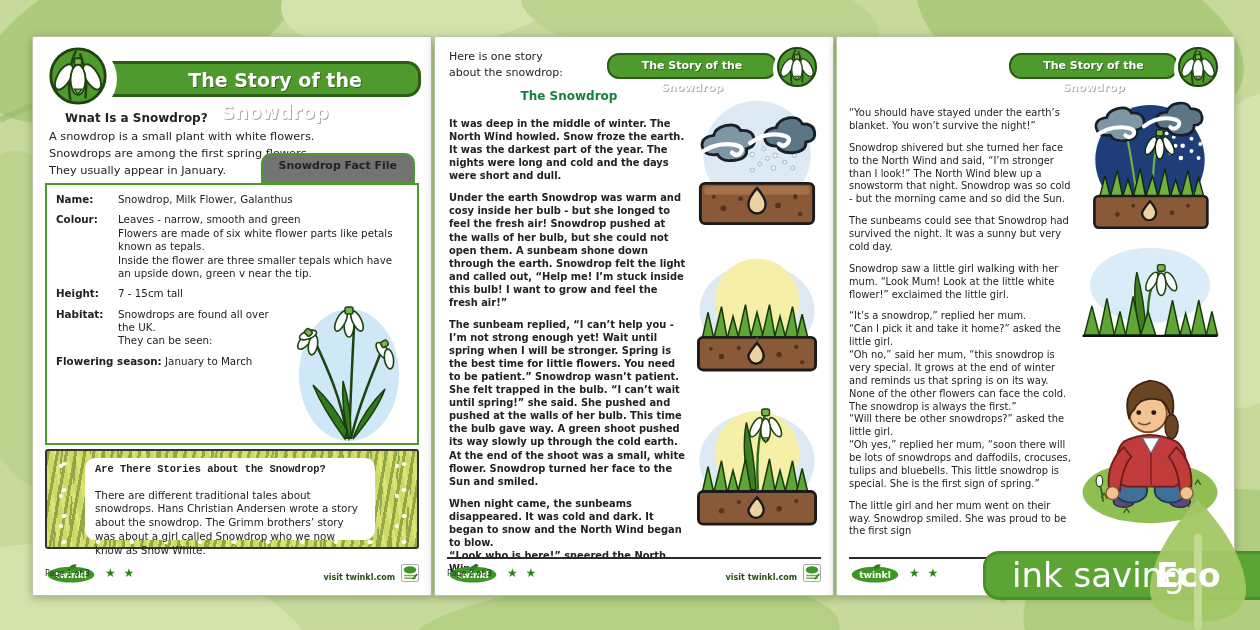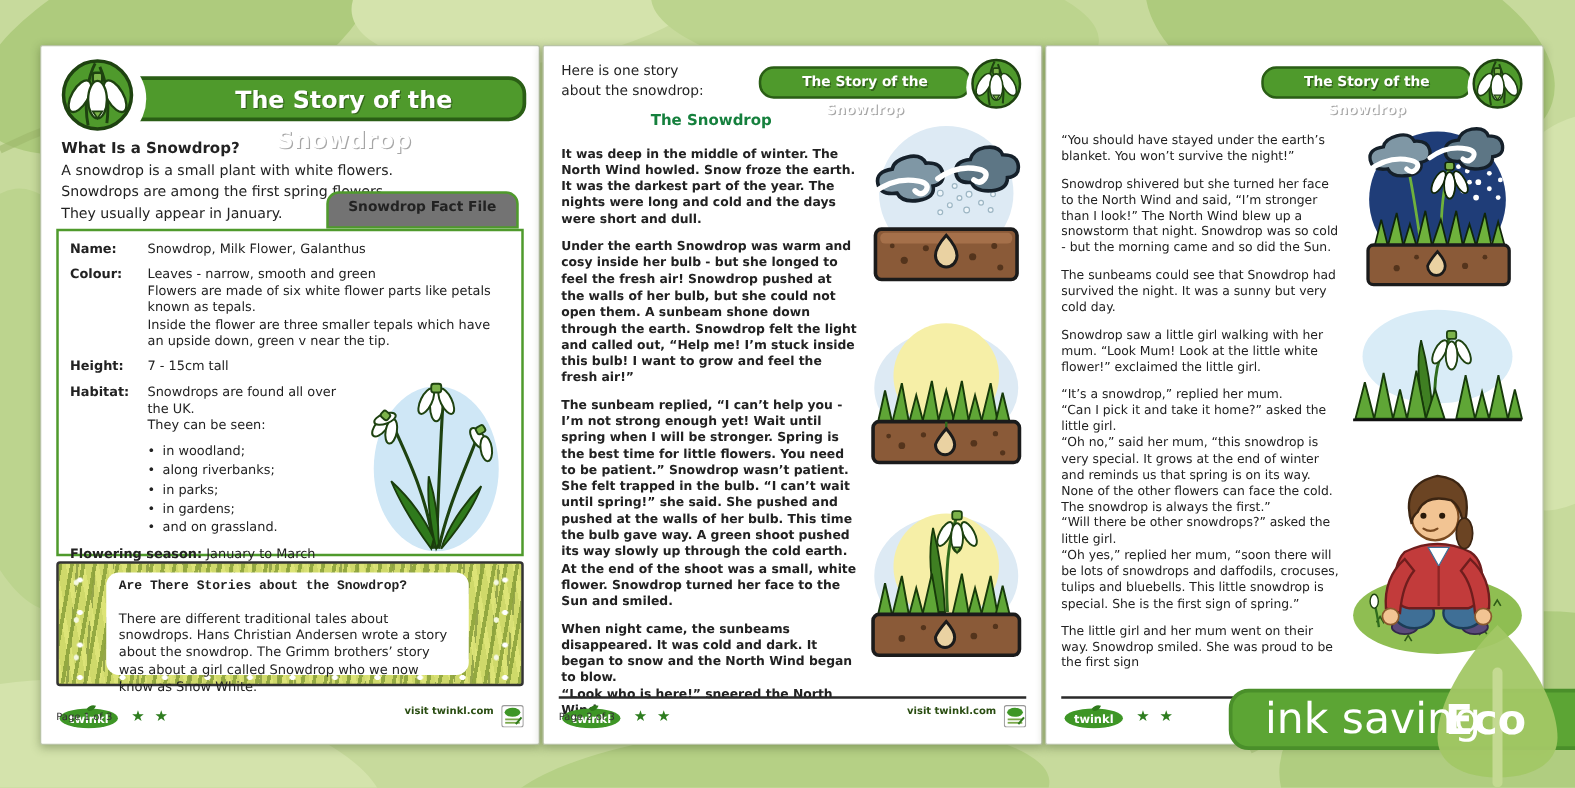--- a/index.html
+++ b/index.html
@@ -13,21 +13,21 @@
   #page3{left:836px;width:397px;}
   .preline{white-space:pre-line;}
 
   
   .p1-banner{position:absolute;left:62px;right:10px;top:24px;height:36px;background:#4f9a2c;
              border:3px solid #2a5e15;border-radius:14px;color:#fff;font-weight:bold;font-size:19px;
              line-height:32px;text-align:center;padding-left:34px;
              text-shadow:1px 1px 0 rgba(0,0,0,.35);box-sizing:border-box;}
   .hdr-logo{position:absolute;border-radius:50%;background:#fff;padding:3px;z-index:2;}
   .p1-logo{left:12px;top:6px;width:66px;height:66px;}
-  .what-h{position:absolute;left:16px;top:74px;font-size:12px;font-weight:bold;}
+  .what-h{position:absolute;left:32px;top:74px;font-size:12px;font-weight:bold;}
   .what-lines{position:absolute;left:16px;top:92px;font-size:11.3px;line-height:1.5;}
 
   
   .facttab{position:absolute;right:16px;top:116px;height:22px;background:#737373;border:2.5px solid #4f9a2c;
            border-radius:10px 10px 0 0;font-size:11px;font-weight:bold;padding:4px 16px 0 16px;}
   .factbox{position:absolute;left:12px;right:12px;top:146px;height:262px;border:2.5px solid #4f9a2c;
            background:#fff;box-sizing:border-box;padding:8px 9px;font-size:10.3px;line-height:1.3;}
   .frow{display:grid;grid-template-columns:56px 1fr;column-gap:6px;margin-bottom:7px;}
   .flabel{font-weight:bold;}
   .fval.narrow{max-width:168px;}
@@ -49,21 +49,21 @@
       background-size:34px 26px, 28px 30px, auto, auto, auto;}
   .stories-box{position:absolute;left:38px;right:42px;top:7px;bottom:7px;background:#fff;border-radius:10px;
                padding:5px 10px;font-size:10.4px;line-height:1.32;box-sizing:border-box;}
   .stories-box .sh{font-weight:bold;margin-bottom:12px;font-family:Liberation Mono, monospace;}
 
   
   .pfooter{position:absolute;left:12px;right:12px;bottom:8px;height:28px;display:flex;align-items:center;}
   .pfooter.lined{border-top:2px solid #2a2a2a;}
   .stars{color:#2e7d1f;font-size:12px;margin-left:8px;letter-spacing:2px;}
   .pagenum{position:absolute;left:0;right:0;font-size:8px;color:#333;}
-  .fright{margin-left:auto;display:flex;align-items:flex-start;gap:6px;}
+  .fright{margin-left:auto;display:flex;align-items:flex-end;gap:6px;}
   .visit{font-size:8px;font-weight:bold;color:#2a4d12;}
 
   
   .sm-banner{position:absolute;left:172px;right:56px;top:16px;height:26px;background:#4f9a2c;border:2.5px solid #2a5e15;
              border-radius:12px;color:#fff;font-weight:bold;font-size:11px;line-height:22px;text-align:center;
              text-shadow:1px 1px 0 rgba(0,0,0,.35);box-sizing:border-box;}
   .sm-logo{right:6px;top:6px;width:48px;height:48px;}
 
   
   .p2-intro{position:absolute;left:14px;top:12px;font-size:11px;line-height:1.45;}
@@ -142,27 +142,20 @@
     </div>
     <div class="frow">
       <div class="flabel">Height:</div>
       <div class="fval">7 - 15cm tall</div>
     </div>
     <div class="frow">
       <div class="flabel">Habitat:</div>
       <div class="fval narrow preline">Snowdrops are found all over the UK.
 They can be seen:</div>
     </div>
-    <ul class="bullets">
-      <li>in woodland;</li>
-      <li>along riverbanks;</li>
-      <li>in parks;</li>
-      <li>in gardens;</li>
-      <li>and on grassland.</li>
-    </ul>
     <div class="season">
       <span class="flabel-inline">Flowering season:</span>
       <span>January to March</span>
     </div>
     <svg class="factart" viewBox="0 0 130 156">
       <ellipse cx="66" cy="86" rx="50" ry="66" fill="#cfe7f6"></ellipse>
       <g fill="none" stroke="#1e4210" stroke-width="2.5">
         <path d="M64 150 C60 110 40 70 28 44"></path>
         <path d="M66 150 C68 100 70 50 72 24"></path>
         <path d="M68 150 C76 112 94 76 102 52"></path>

